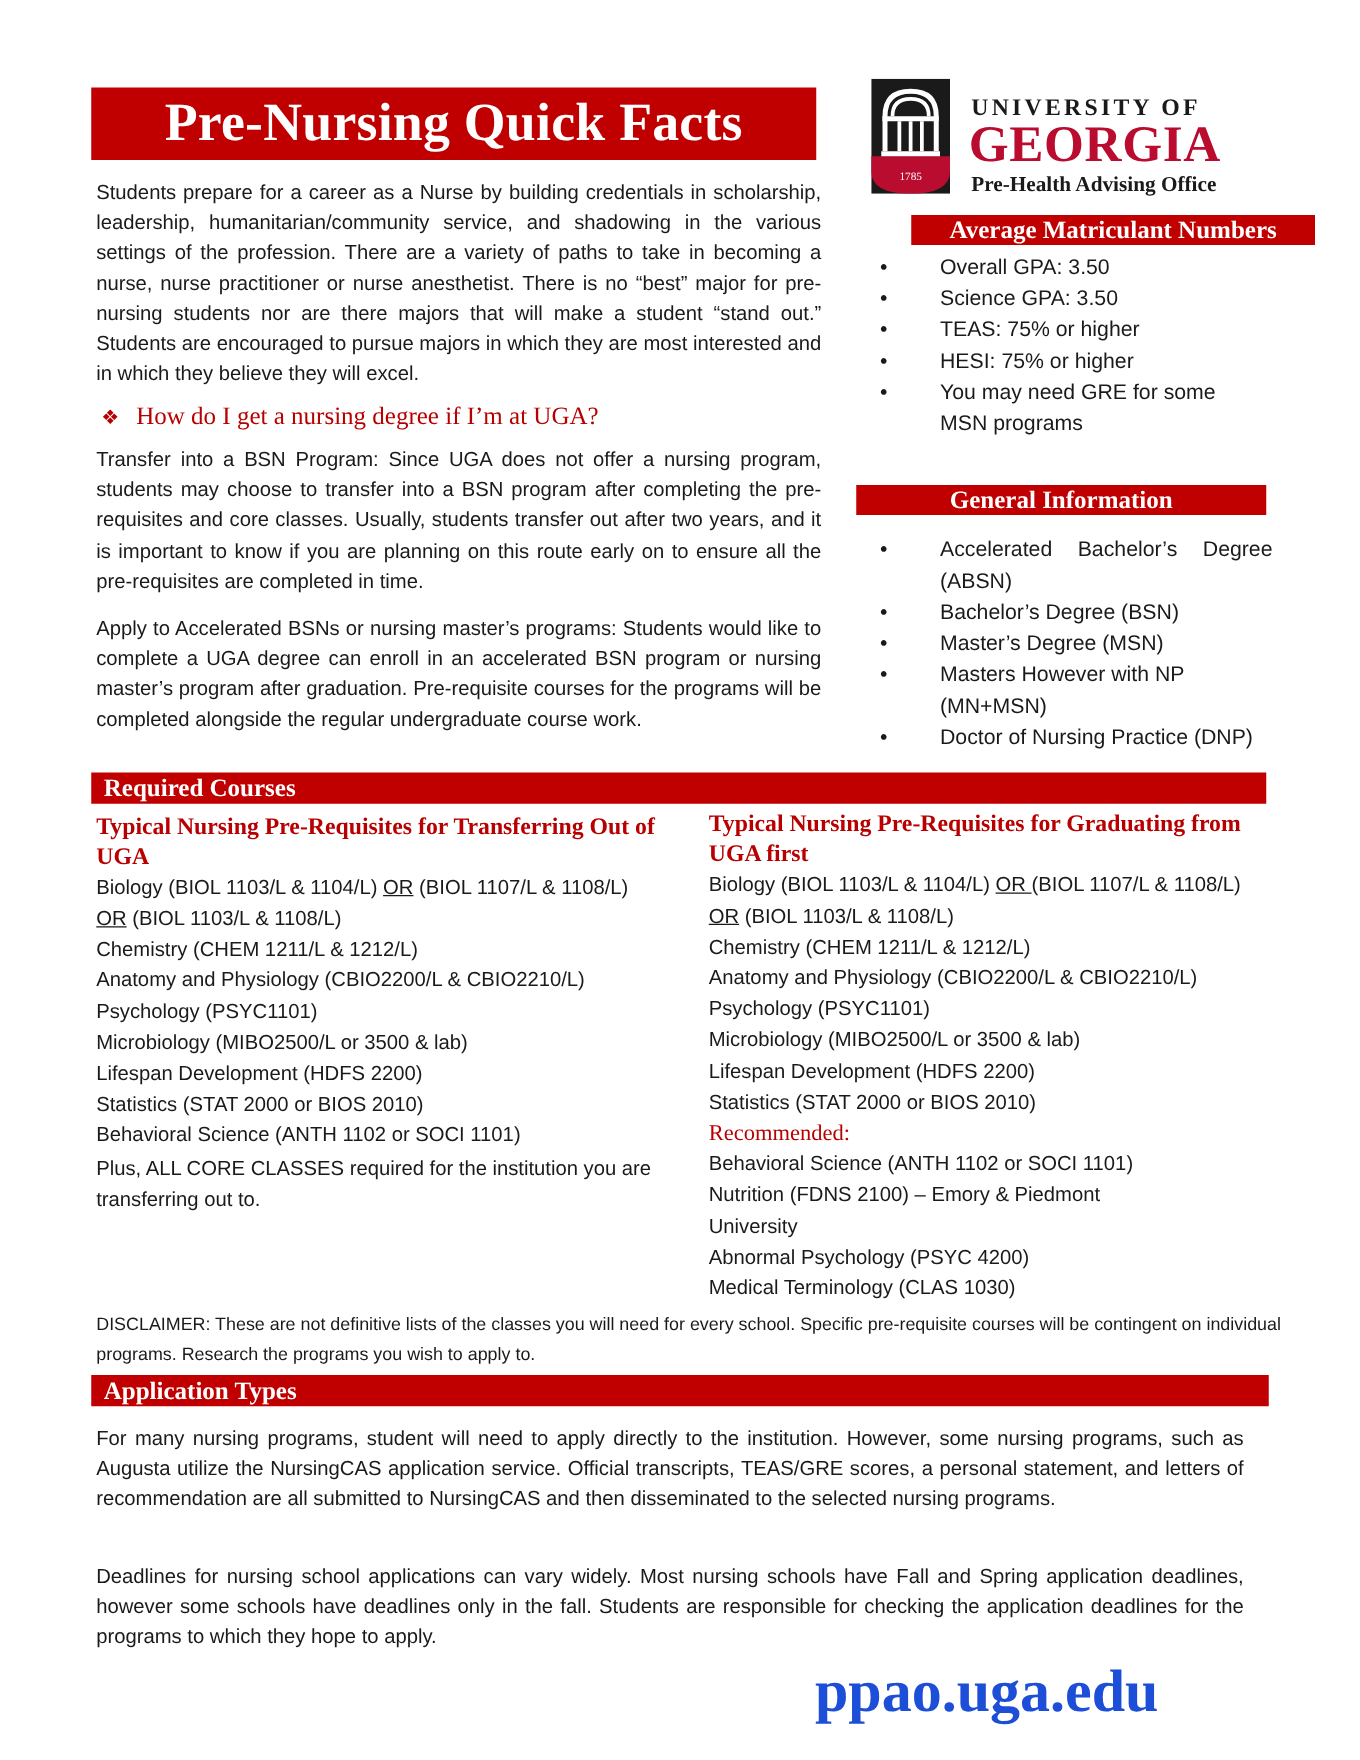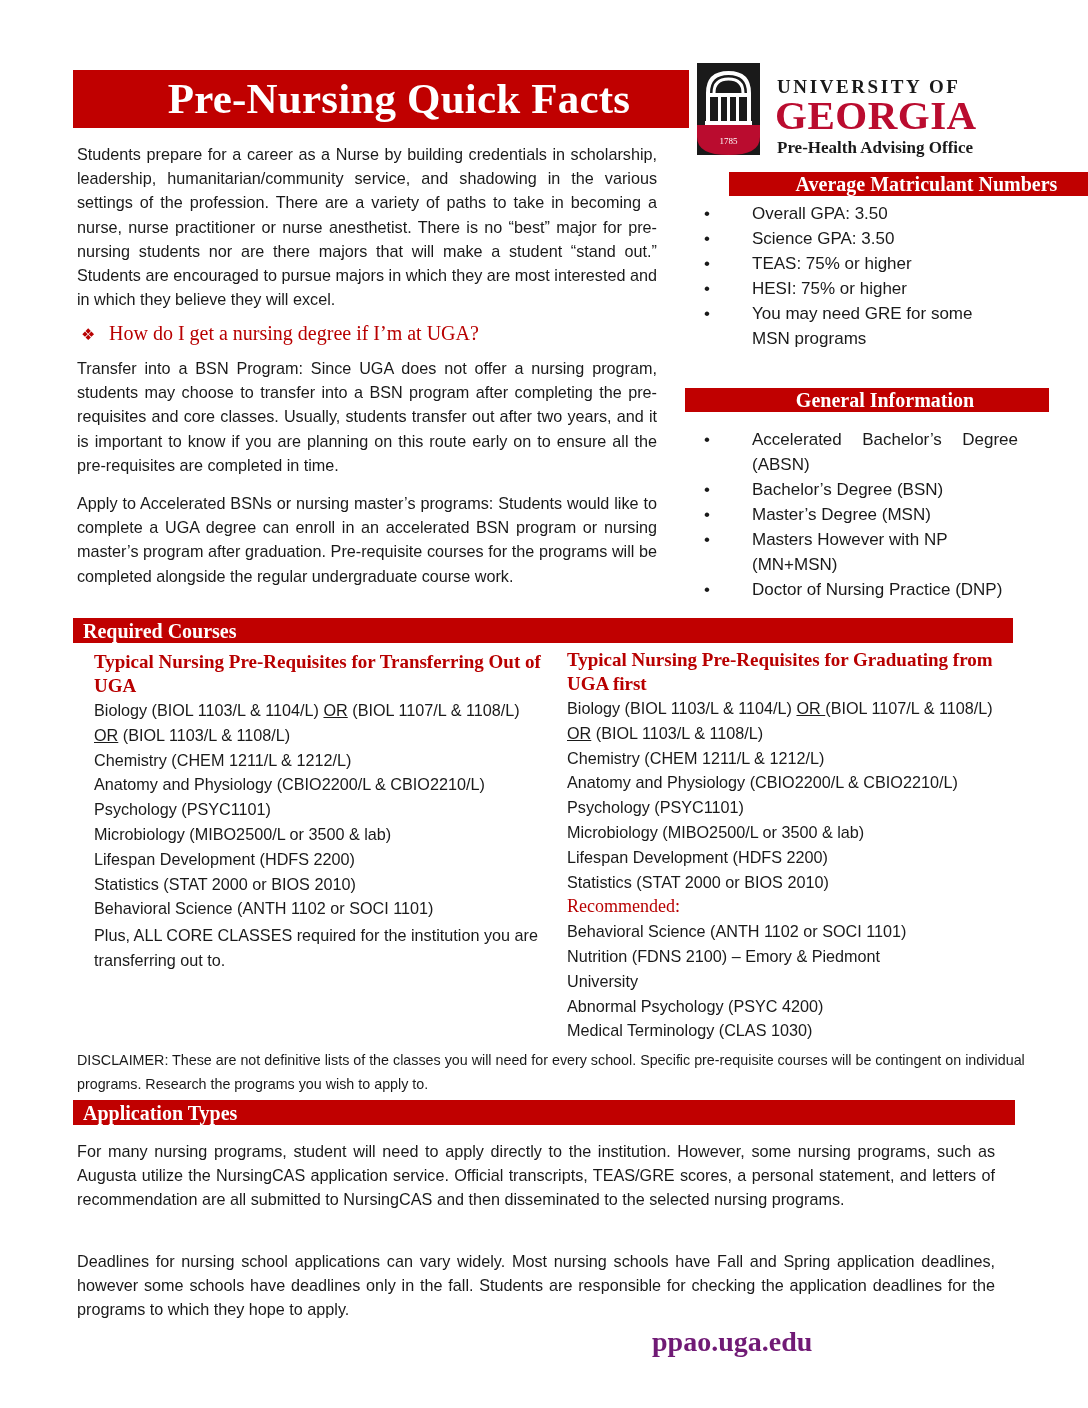--- a/index.html
+++ b/index.html
@@ -1,18 +1,18 @@
 <!DOCTYPE html>
 <html><head>
 <meta charset="utf-8">
 <style>
   html, body { margin:0; padding:0; background:#ffffff; }
   body { width:1088px; height:1408px; position:relative; overflow:hidden; font-family:"Liberation Sans", sans-serif; color:#1a1a1a; }
   .abs { position:absolute; }
-  .bar { background:#c00000; color:#fff; font-family:"Liberation Serif", serif; font-weight:bold;padding-left:36px; }
+  .bar { background:#c00000; color:#fff; font-family:"Liberation Serif", serif; font-weight:bold; }
 
   #title-bar { left:73px; top:70px; width:580px; height:58px; font-size:43px; line-height:58px; text-align:center; letter-spacing:0.2px; }
 
   #logo { left:697px; top:63px; width:320px; height:96px; }
   #logo .arch { position:absolute; left:0; top:0; width:63px; height:92px; }
   #logo .uni { position:absolute; left:80px; top:13px; font-family:"Liberation Serif", serif; font-weight:bold; font-size:19px; letter-spacing:2.6px; color:#1a1a1a; }
   #logo .ga { position:absolute; left:78px; top:29px; font-family:"Liberation Serif", serif; font-weight:bold; font-size:41px; letter-spacing:0.5px; color:#ba0c2f; line-height:46px; }
   #logo .office { position:absolute; left:80px; top:75px; font-family:"Liberation Serif", serif; font-weight:bold; font-size:17px; color:#1a1a1a; }
 
   .side-bar { height:24px; font-size:20px; line-height:24px; }
@@ -30,30 +30,30 @@
   #question { left:77px; top:320px; width:590px; font-family:"Liberation Serif", serif; font-weight:normal; font-size:20px; line-height:26px; color:#b80000; }
   #question .diamond { display:inline-block; width:24px; font-size:16px; color:#b80000; margin-left:4px; margin-right:4px; }
   #transfer-para { left:77px; top:356px; width:580px; }
   #apply-para { left:77px; top:491px; width:580px; }
 
   #req-bar { left:73px; top:618px; width:940px; height:25px; font-size:20px; line-height:27px; padding-left:10px; box-sizing:border-box; }
 
   .col { font-size:16.2px; line-height:24.8px; }
   .col h3 { margin:0; font-family:"Liberation Serif", serif; font-weight:bold; font-size:19px; line-height:24px; color:#b80000; }
   .col .u { text-decoration:underline; }
-  #col-left { left:77px; top:650px; width:475px;margin-left:17px; }
+  #col-left { left:77px; top:650px; width:475px; }
   #col-right { left:567px; top:648px; width:470px; }
   .rec { font-family:"Liberation Serif", serif; color:#b80000; font-size:18px; }
 
   #disclaimer { left:77px; top:1048px; width:990px; font-size:14.3px; line-height:24px; }
   #app-bar { left:73px; top:1100px; width:942px; height:25px; font-size:20px; line-height:27px; padding-left:10px; box-sizing:border-box; }
   #app-para1 { left:77px; top:1139px; width:918px; }
   #app-para2 { left:77px; top:1249px; width:918px; }
 
-  #footer-url { left:652px; top:1326px; font-family:"Liberation Serif", serif; font-weight:bold; font-size:28px; color:#701a75; }
+  #footer-url { left:652px; top:1326px; font-family:"Liberation Serif", serif; font-weight:bold; font-size:48px; color:#1d4ed8; }
 </style>
 </head>
 <body>
 
 <div id="title-bar" class="abs bar">Pre-Nursing Quick Facts</div>
 
 <div id="logo" class="abs">
   <svg class="arch" viewBox="0 0 63 92">
     <rect x="0" y="0" width="63" height="92" fill="#1a1a1a"></rect>
     <path d="M0 62 L63 62 L63 74 Q63 92 31.5 92 Q0 92 0 74 Z" fill="#ba0c2f"></path>

